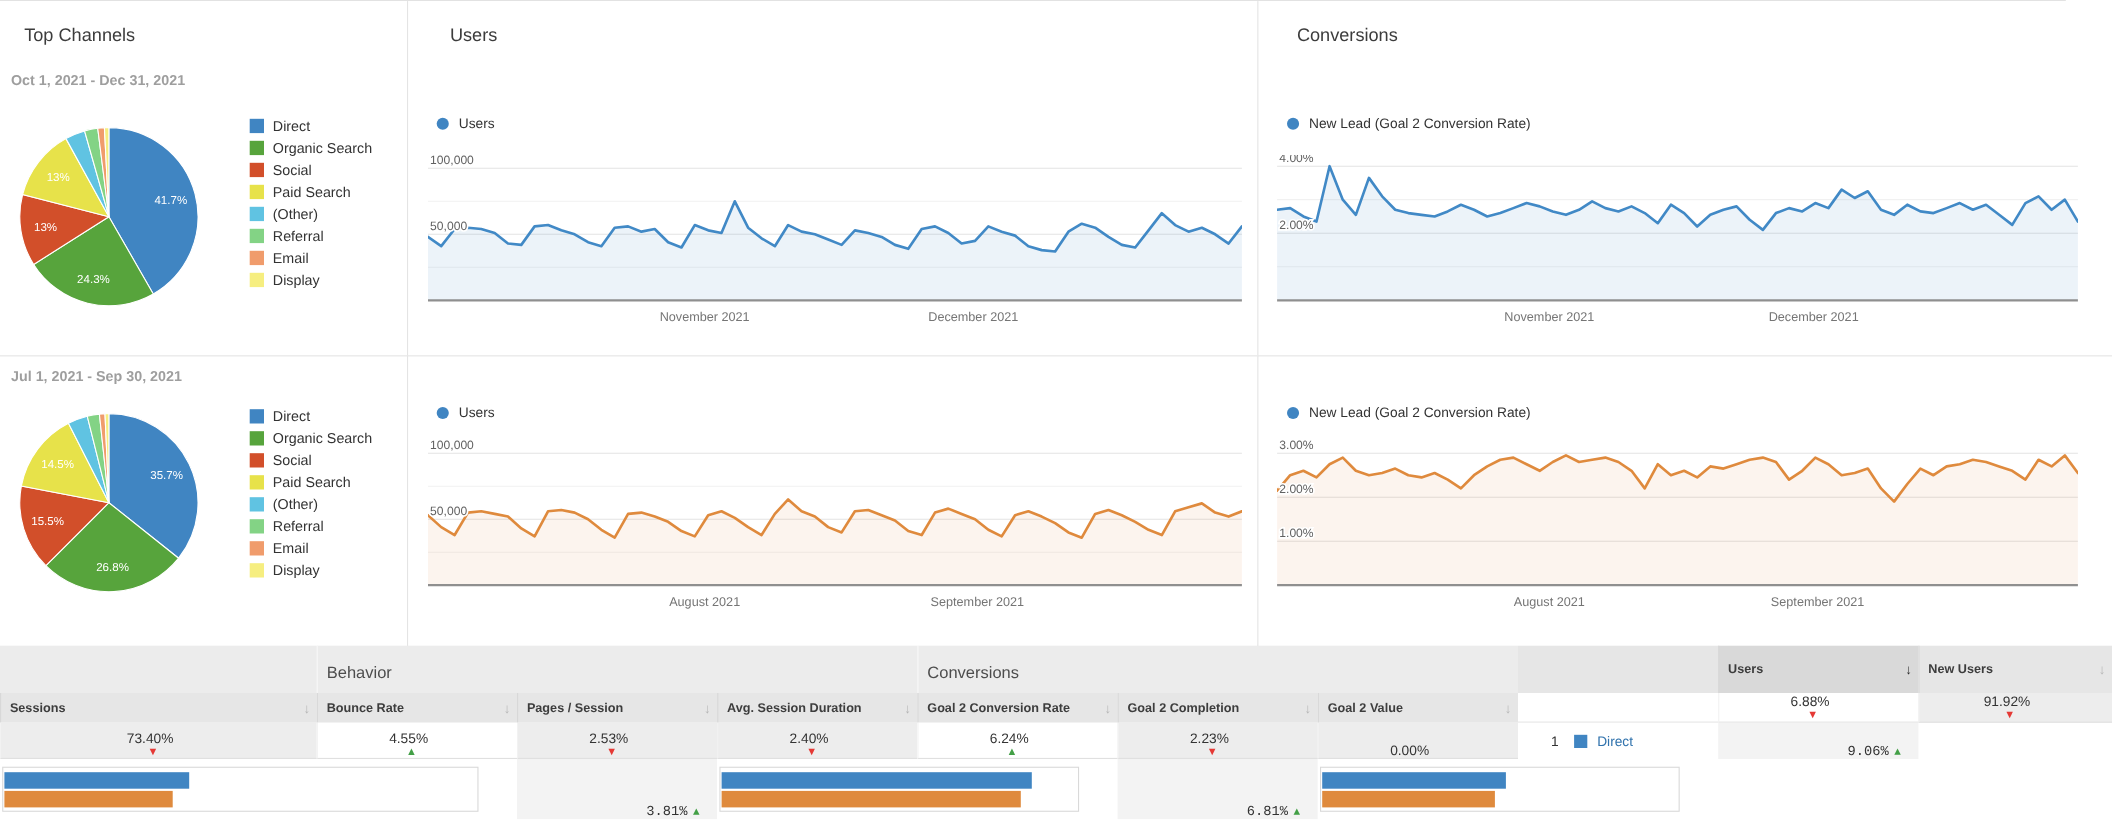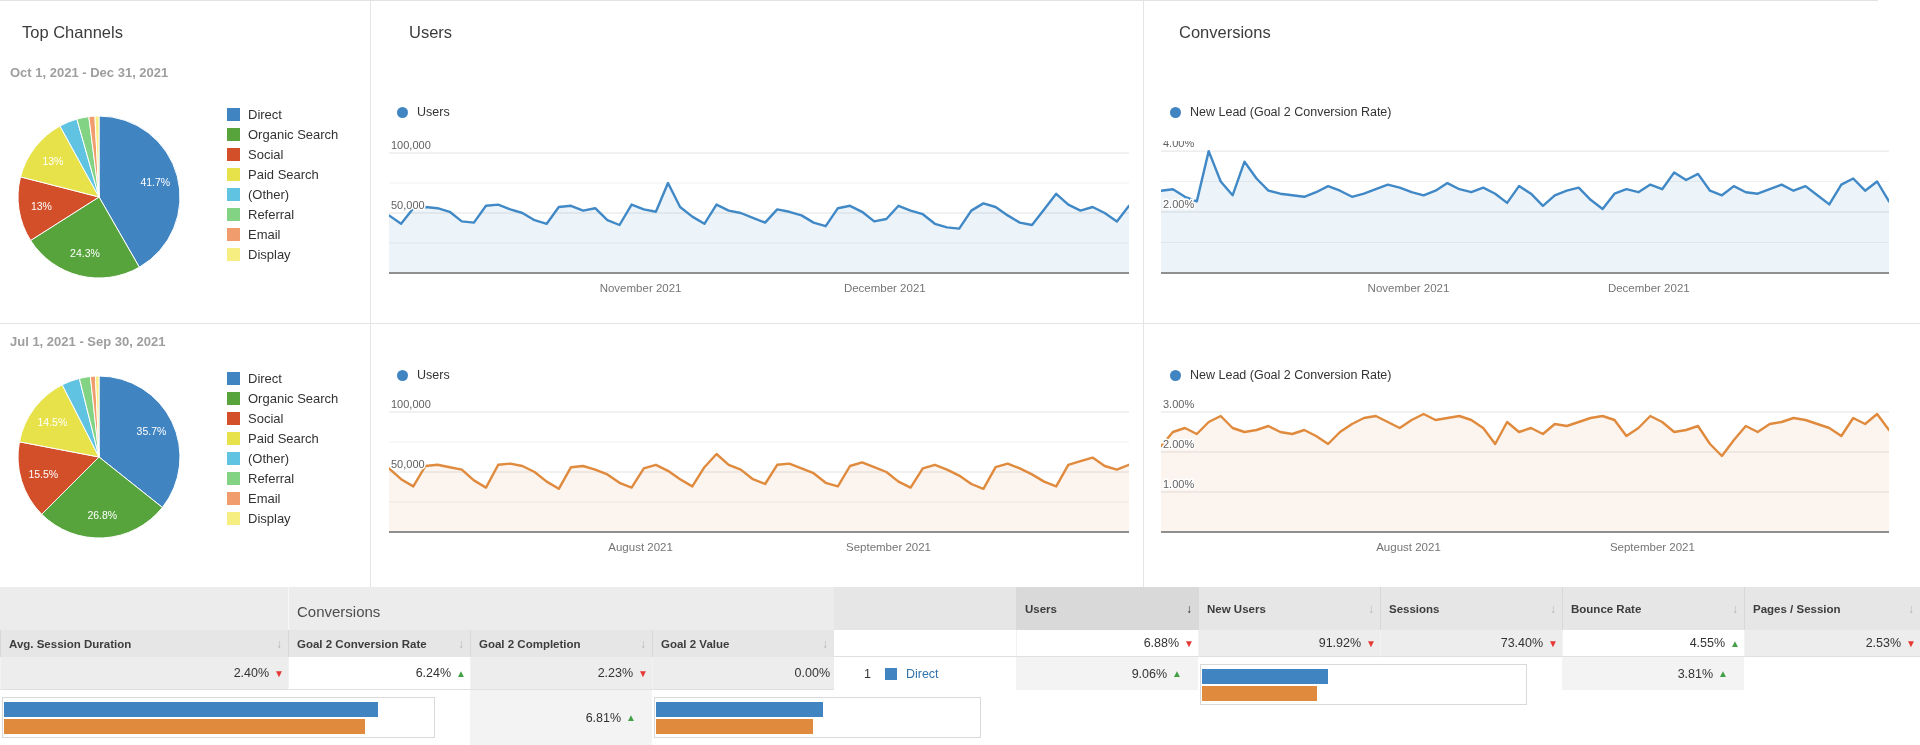--- a/index.html
+++ b/index.html
@@ -48,33 +48,33 @@
   .grp.first { border-left:none; }
 
   .hdr { background:#e6e6e6; display:flex; align-items:center; justify-content:space-between;
          padding:0 6px 0 8px; font-size:11.5px; font-weight:bold; color:#3d3d3d;
          border-left:1px solid #d8d8d8; cursor:pointer; }
   .hdr.sorted { background:#d9d9d9; }
   .sort-ico { font-size:12px; color:#b5b5b5; }
   .sort-ico.active { color:#2d2d2d; font-weight:bold; }
 
   .sum { background:#ededed; display:flex; align-items:center; justify-content:flex-end;
-         padding-right:4px; font-size:12.5px; color:#333; border-bottom:1px solid #e0e0e0;
-         border-left:1px solid #f2f2f2; }
+         padding-right:16px; font-size:12.5px; color:#333; border-bottom:1px solid #e0e0e0;
+         border-left:1px solid #f2f2f2;flex-direction:column; }
   .sum.white { background:#fff; }
   .trend { font-size:10px; margin-left:5px; }
   .t-up { color:#43a047; } .t-down { color:#e53935; }
 
   .dimcell { background:#fff; display:flex; align-items:center; padding-left:30px; font-size:12.5px; }
   .dimcell .rownum { color:#333; margin-right:14px; }
   .dimcell .key { width:12px; height:12px; background:#4085c2; margin-right:9px; }
   .dimcell .chan { color:#3173ad; cursor:pointer; }
 
-  .pctcell { background:#f3f3f3; display:flex; align-items:center; justify-content:flex-end;
-             padding-right:16px; font-size:12.5px; color:#333; }
+  .pctcell { background:#f3f3f3; display:flex; align-items:flex-end; justify-content:flex-end;
+             padding-right:16px; font-size:12.5px; color:#333;font-family:Liberation Mono, monospace; }
   .barcell { background:#fff; padding:7px 35px 0 2px; }
   .bar-panel { border:1px solid #d9d9d9; background:#fff; height:41px; padding:4px 0 0 1px; }
   .bar { height:15px; }
   .bar.blue { background:#4085c2; margin-bottom:2px; }
   .bar.orange { background:#df8a3d; }
 </style>
 </head>
 <body>
 
 <div id="app">
@@ -265,20 +265,21 @@
             <text x="2" y="8.0" class="ytick">3.00%</text>
             <text x="247.5" y="151" class="xtick" text-anchor="middle">August 2021</text>
             <text x="491.4" y="151" class="xtick" text-anchor="middle">September 2021</text>
           </svg></div>
     </div>
   </div>
 
   <div class="ga-table">
 
     <div class="cell grp first"></div>
+    <div class="cell grp span3">Behavior</div>
     <div class="cell grp span3">Conversions</div>
 
     <div class="cell hdr" style="border-left:none; cursor:default;"></div>
     <div class="cell hdr sorted">
       <span>Users</span>
       <span class="sort-ico active">↓</span>
     </div>
     <div class="cell hdr">
       <span>New Users</span>
       <span class="sort-ico">↓</span>

